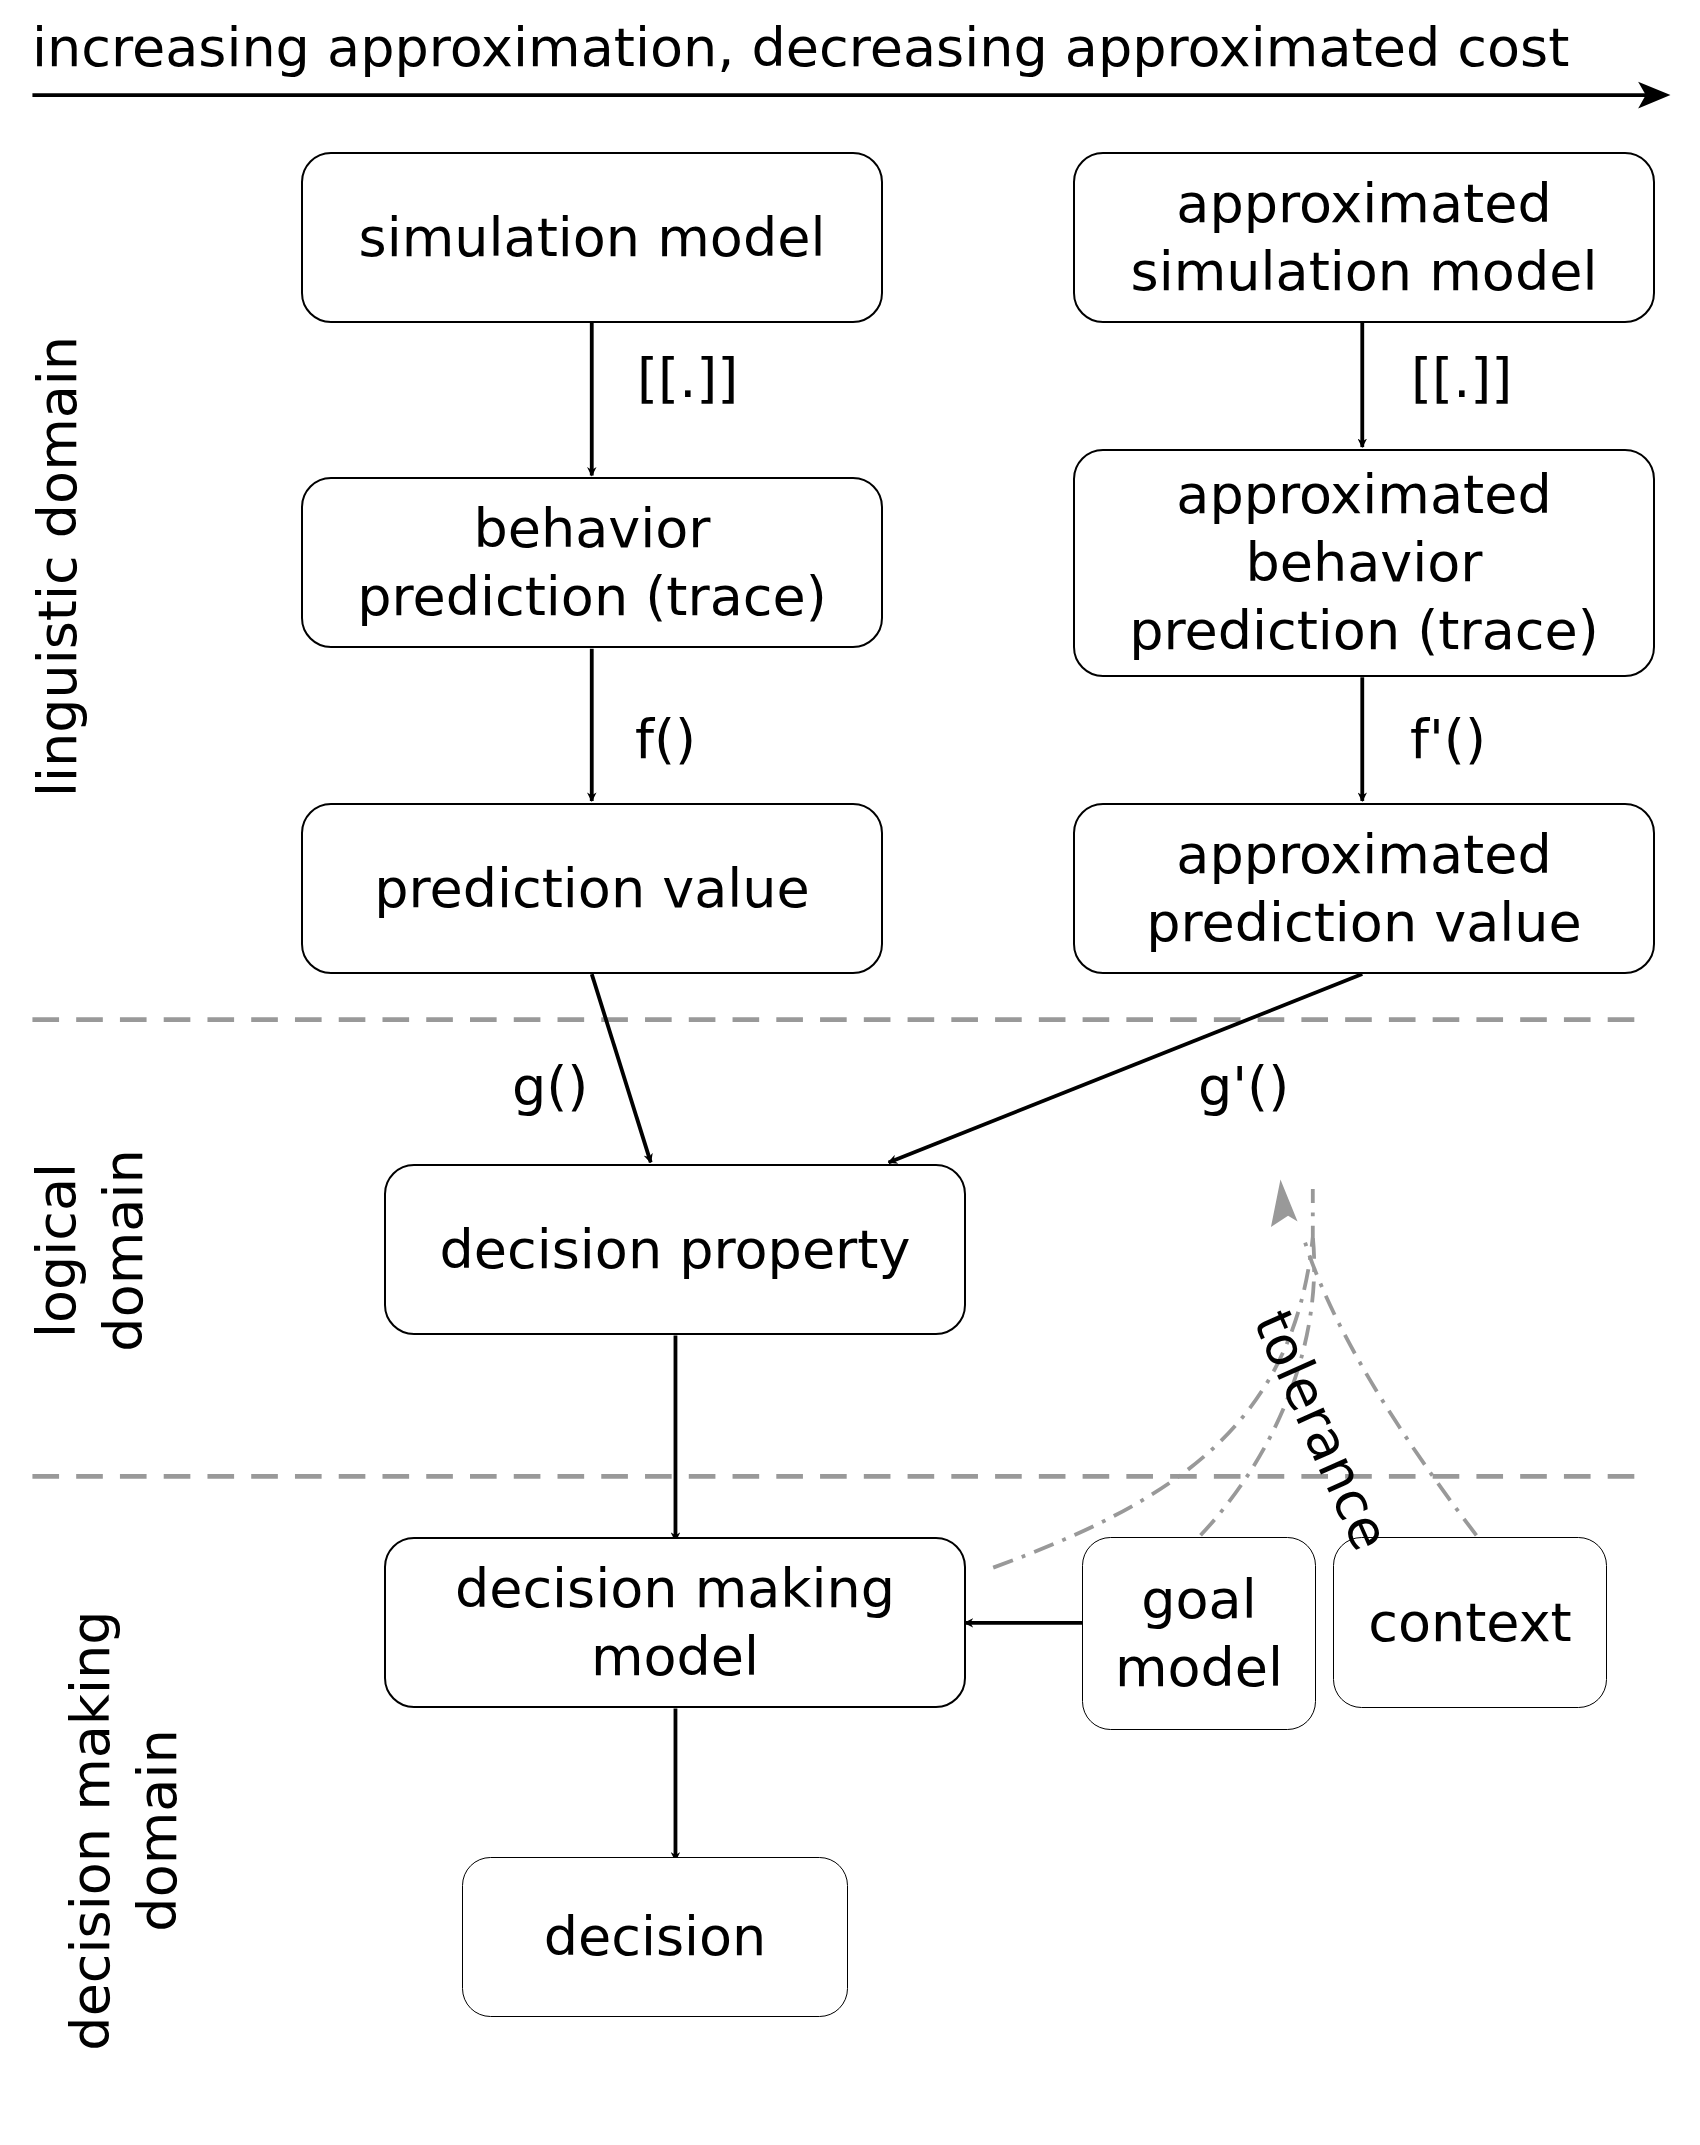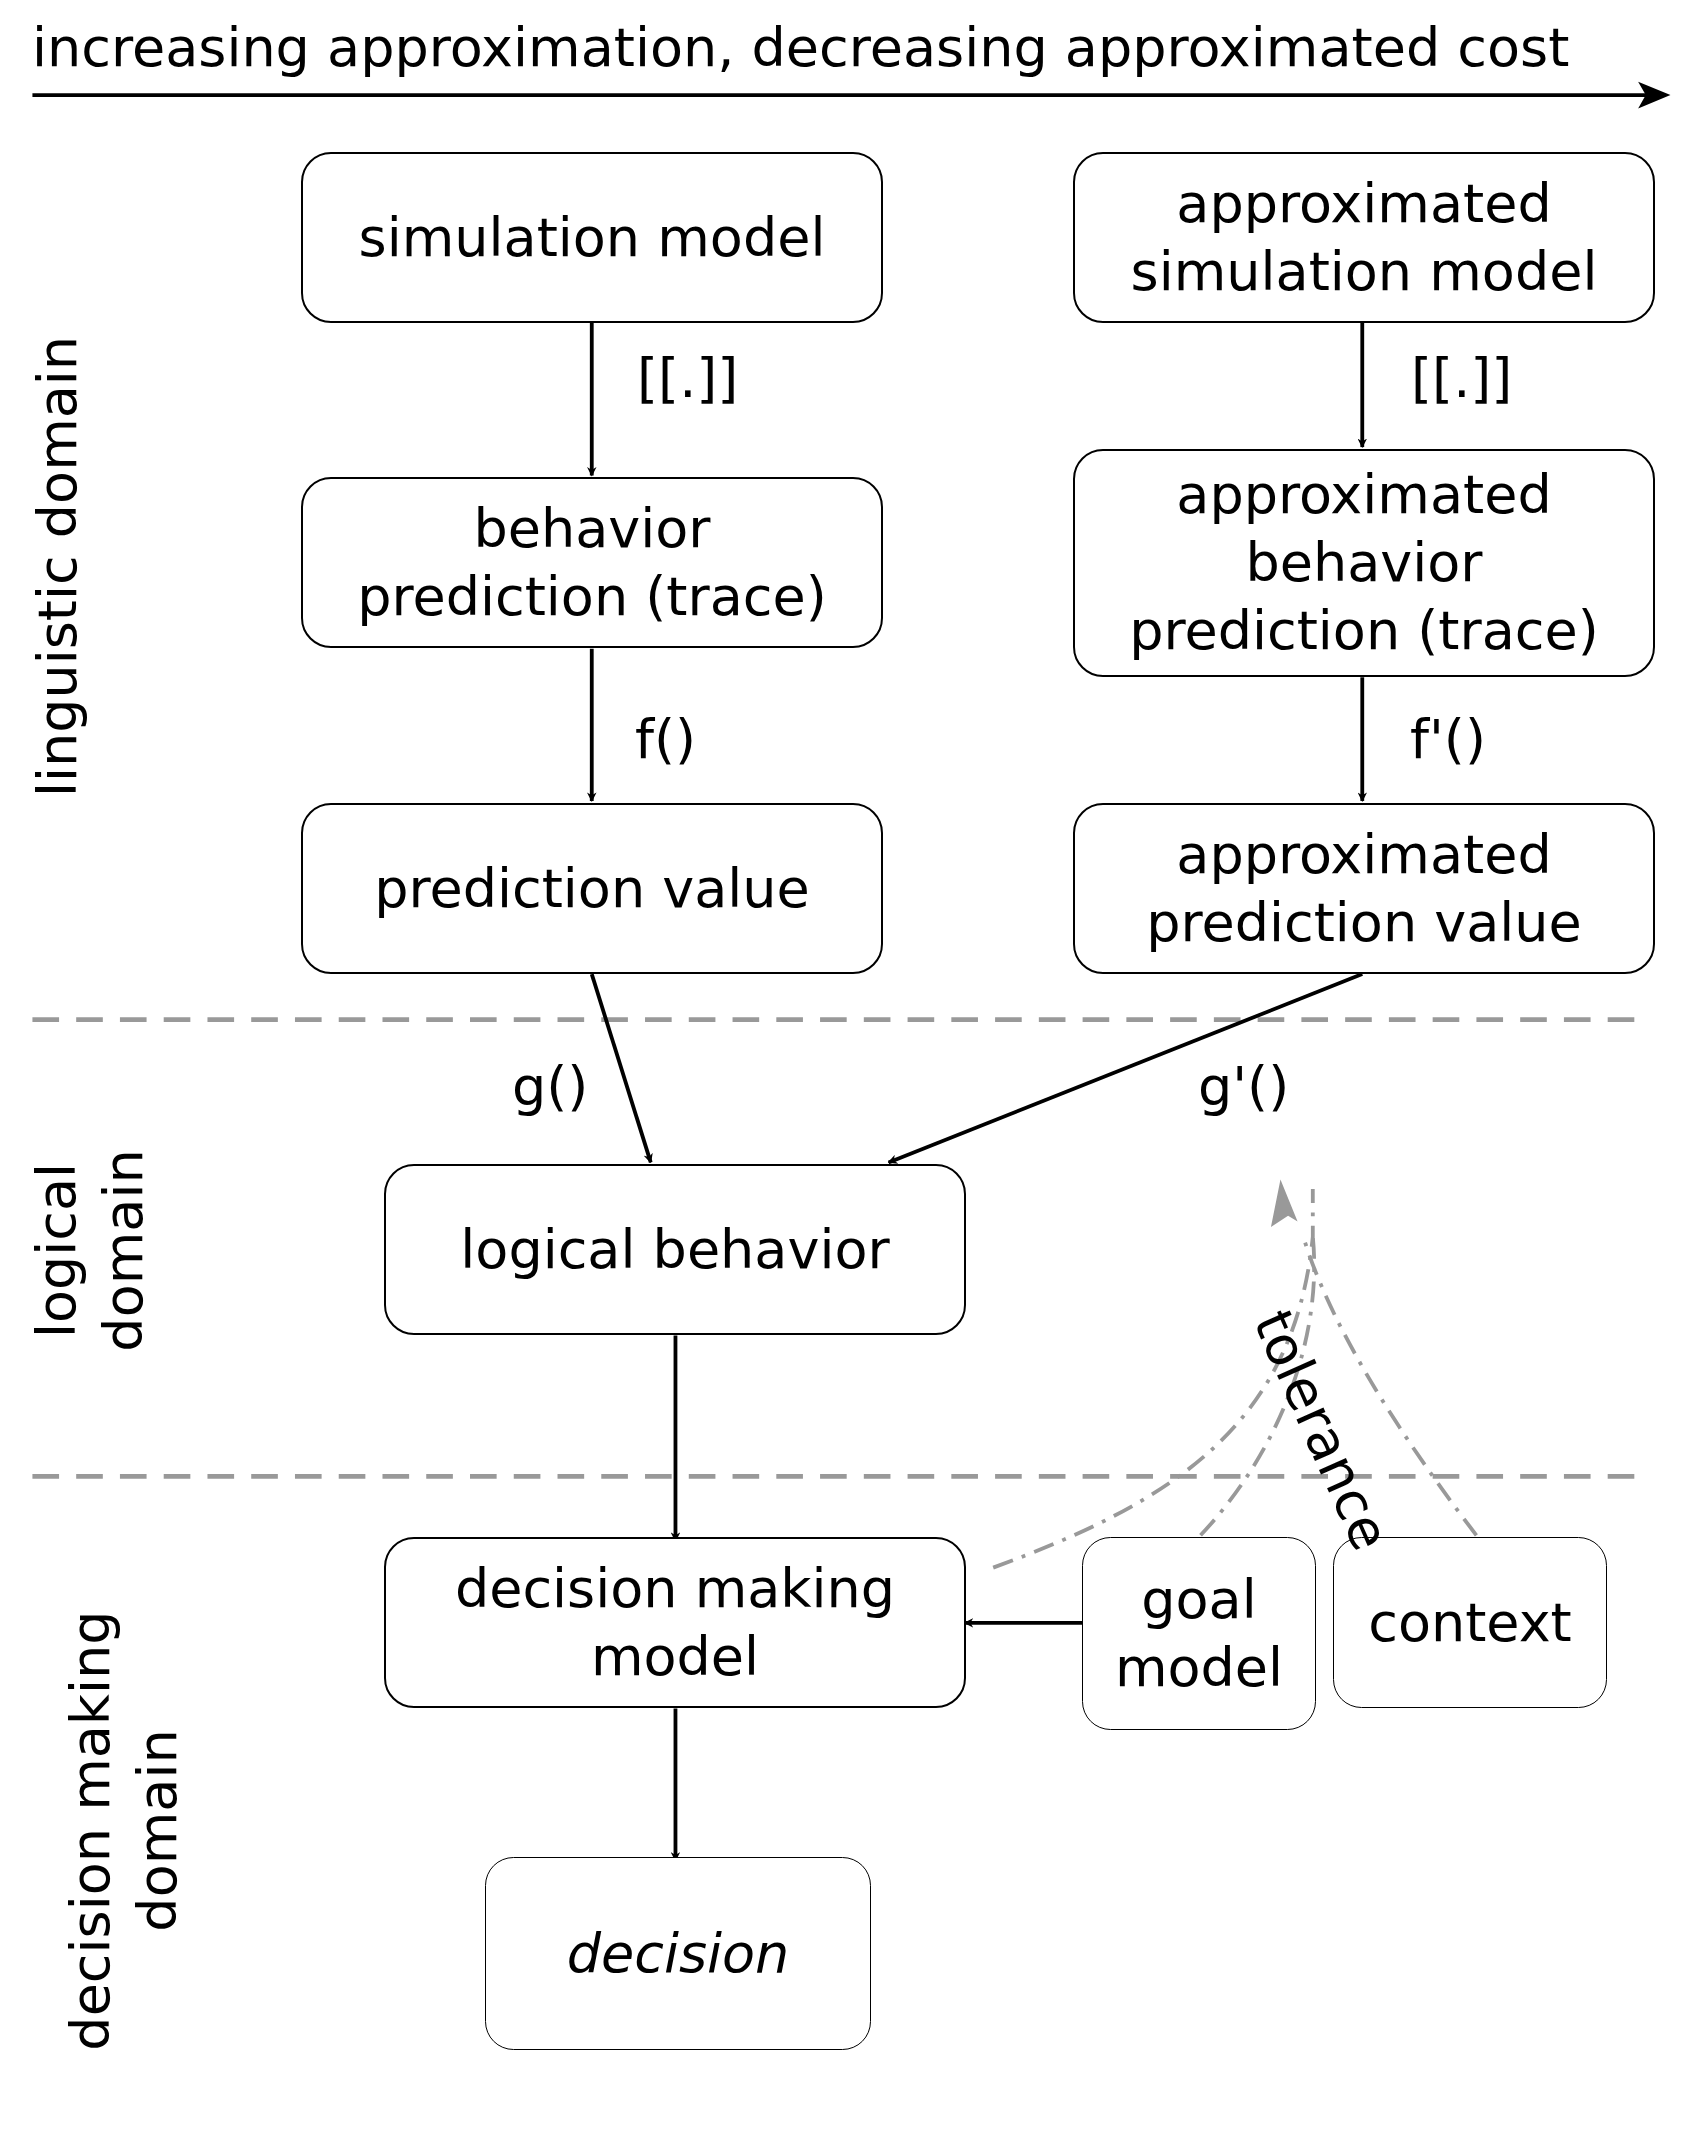--- a/index.html
+++ b/index.html
@@ -67,30 +67,30 @@
 <div class="box" style="left:301px; top:803px; width:582px; height:171px;">prediction value</div>
 
 <div class="box" style="left:1073px; top:152px; width:582px; height:171px;">approximated
 simulation model</div>
 <div class="box" style="left:1073px; top:449px; width:582px; height:228px;">approximated
 behavior
 prediction (trace)</div>
 <div class="box" style="left:1073px; top:803px; width:582px; height:171px;">approximated
 prediction value</div>
 
-<div class="box" style="left:384px; top:1164px; width:582px; height:171px;">logical behavior</div>
+<div class="box" style="left:384px; top:1164px; width:582px; height:171px;">decision property</div>
 
 <div class="box" style="left:384px; top:1537px; width:582px; height:171px;">decision making
 model</div>
 
 <div class="box thin" style="left:1082px; top:1537px; width:234px; height:193px;">goal
 model</div>
 <div class="box thin" style="left:1333px; top:1537px; width:274px; height:171px;">context</div>
 
-<div class="box thin" style="left:485px; top:1857px; width:386px; height:193px;font-style:italic;">decision</div>
+<div class="box thin" style="left:462px; top:1857px; width:386px; height:160px;">decision</div>
 
 <div class="lbl" style="left:637px; top:352px;">[[.]]</div>
 <div class="lbl" style="left:1411px; top:352px;">[[.]]</div>
 <div class="lbl" style="left:635px; top:713px;">f()</div>
 <div class="lbl" style="left:1410px; top:713px;">f'()</div>
 <div class="lbl" style="left:512px; top:1060px;">g()</div>
 <div class="lbl" style="left:1198px; top:1060px;">g'()</div>
 <div class="lbl" style="left:1294px; top:1303px; transform:rotate(66deg); transform-origin:left top;">tolerance</div>
 
 

